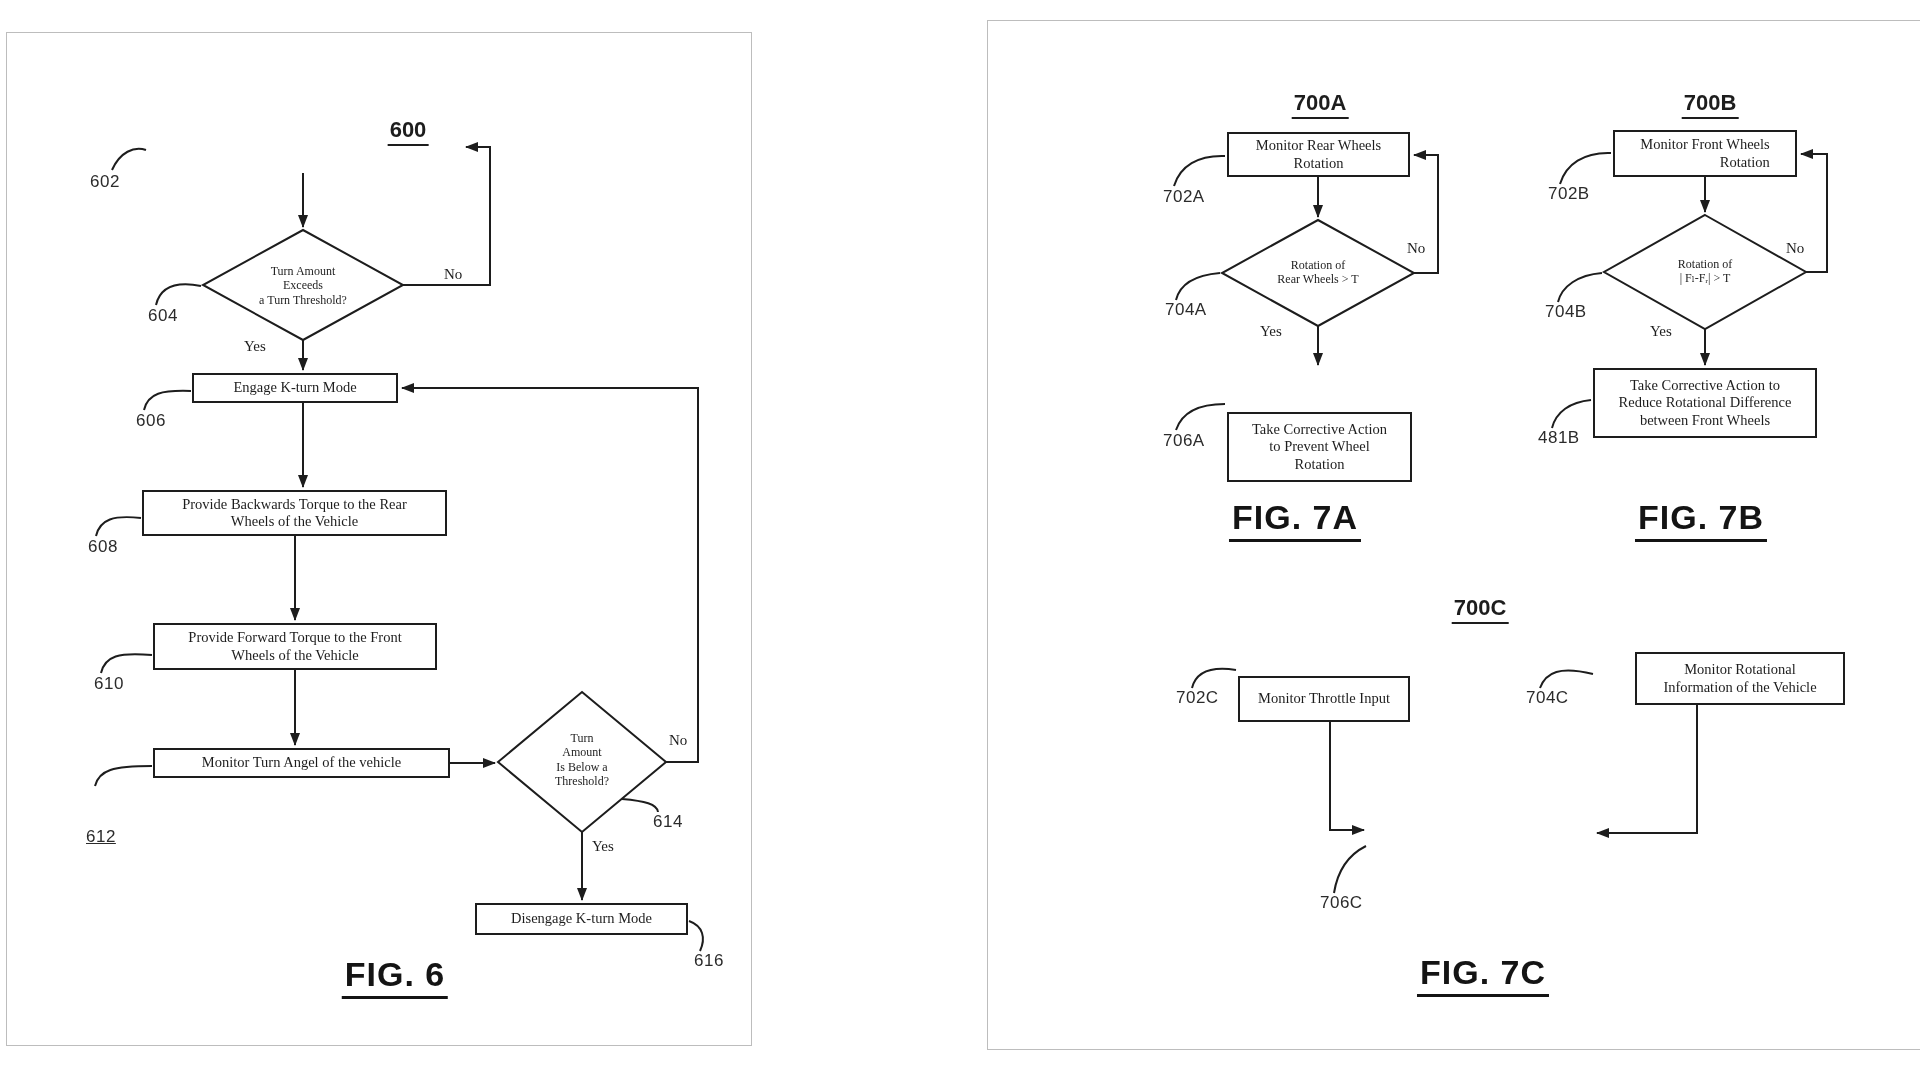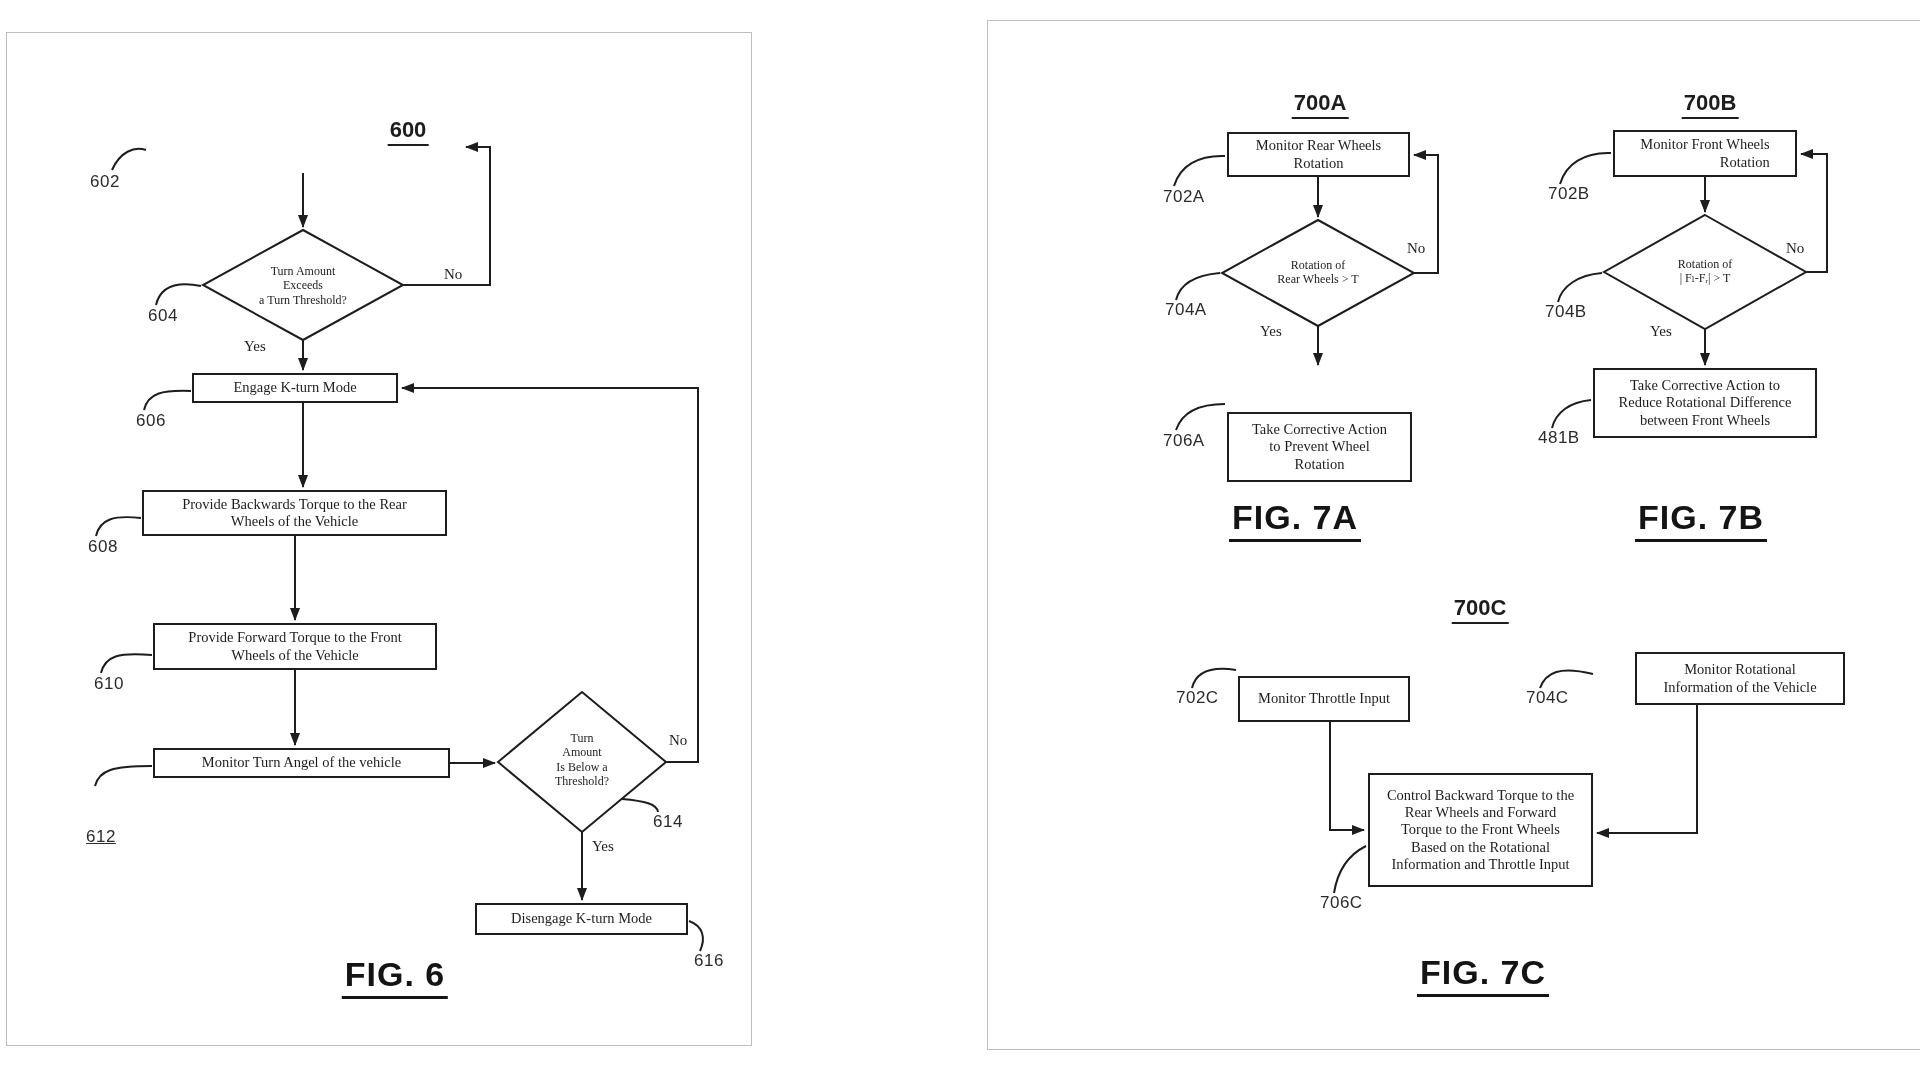--- a/index.html
+++ b/index.html
@@ -192,22 +192,17 @@
 
   <div class="diagram-number" style="left:1480px;top:595px;">700C</div>
 
   <div class="node" style="left:1238px;top:652px;width:172px;height:46px;margin-top:24px;">Monitor Throttle Input</div>
   <div class="ref" style="left:1176px;top:688px;">702C</div>
 
   <div class="node" style="left:1595px;top:652px;width:210px;height:53px;margin-left:40px;">Monitor Rotational
 Information of the Vehicle</div>
   <div class="ref" style="left:1526px;top:688px;">704C</div>
 
-  <div class="node" style="left:1368px;top:773px;width:225px;height:114px;">Control Backward Torque to the
-Rear Wheels and Forward
-Torque to the Front Wheels
-Based on the Rotational
-Information and Throttle Input</div>
   <div class="ref" style="left:1320px;top:893px;">706C</div>
 
   <div class="fig-title" style="left:1483px;top:953px;">FIG. 7C</div>
 
 </div>
 
 </body></html>

